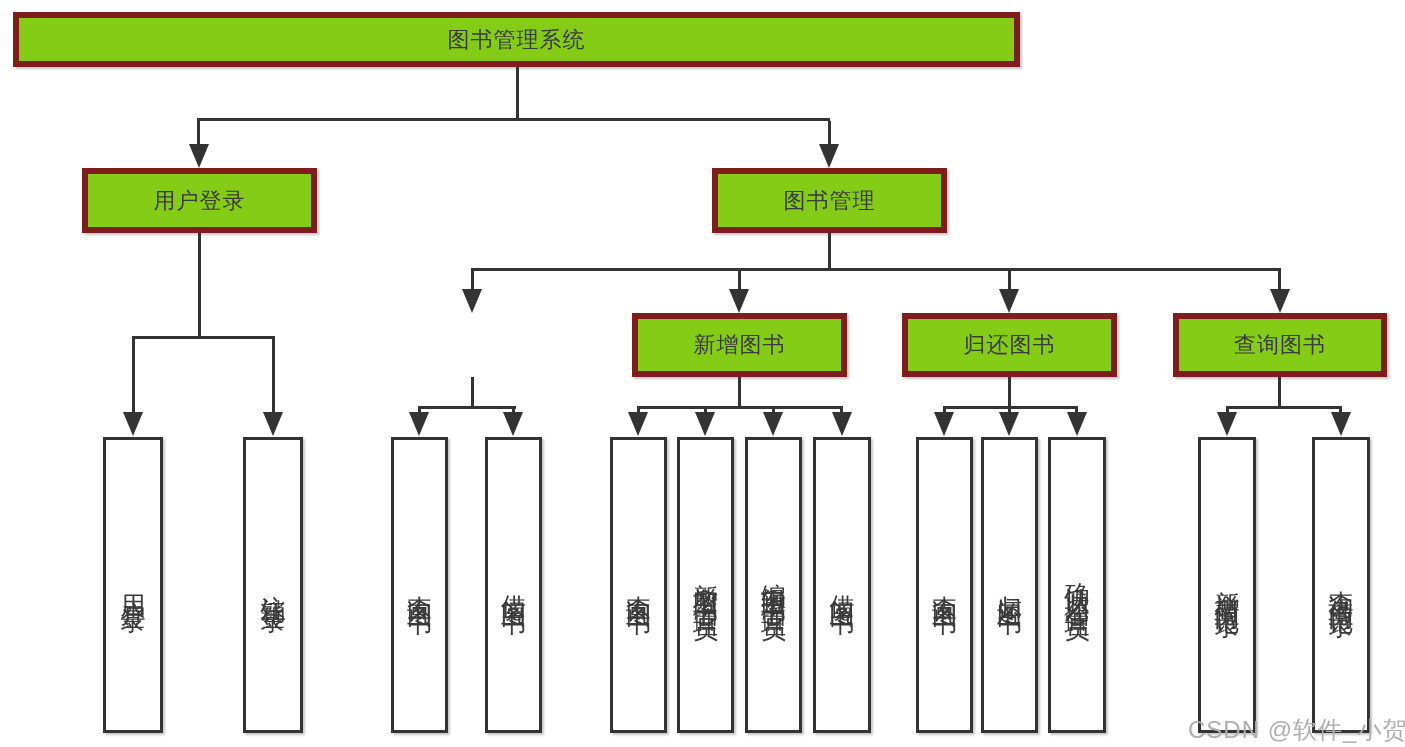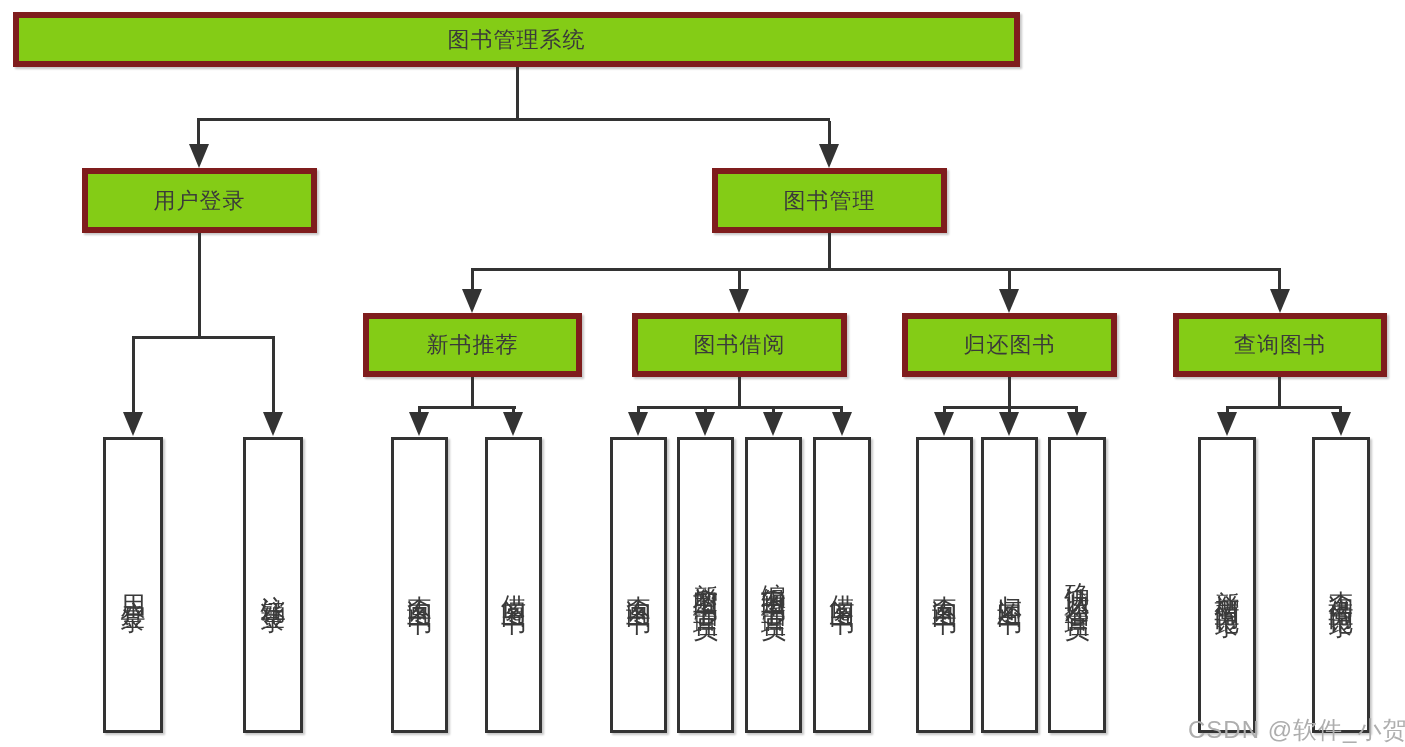--- a/index.html
+++ b/index.html
@@ -82,26 +82,23 @@
   </div>
 
   <div class="hbox" style="left:82px; top:168px; width:235px; height:65px;">
     <span>用户登录</span>
   </div>
 
   <div class="hbox" style="left:712px; top:168px; width:235px; height:65px;">
     <span>图书管理</span>
   </div>
 
-  <div class="hbox" style="left:363px; top:313px; width:219px; height:64px;">
-    <span>新书推荐</span>
-  </div>
 
   <div class="hbox" style="left:632px; top:313px; width:215px; height:64px;">
-    <span>图书借阅</span>
+    <span>新增图书</span>
   </div>
 
   <div class="hbox" style="left:902px; top:313px; width:215px; height:64px;">
     <span>归还图书</span>
   </div>
 
   <div class="hbox" style="left:1173px; top:313px; width:214px; height:64px;">
     <span>查询图书</span>
   </div>
 

